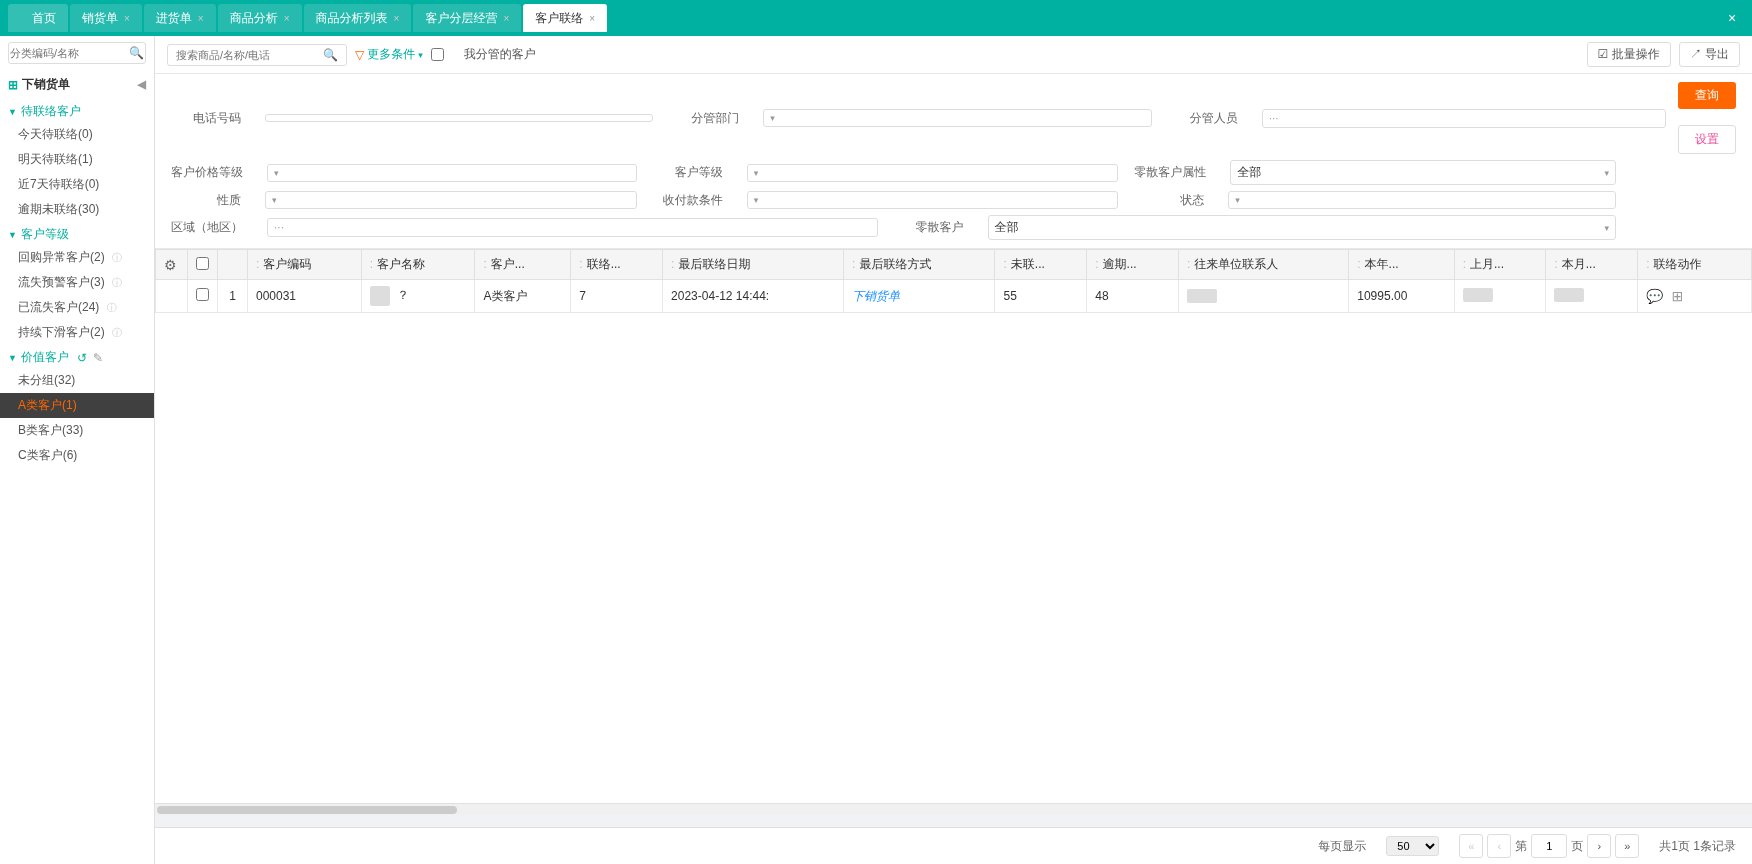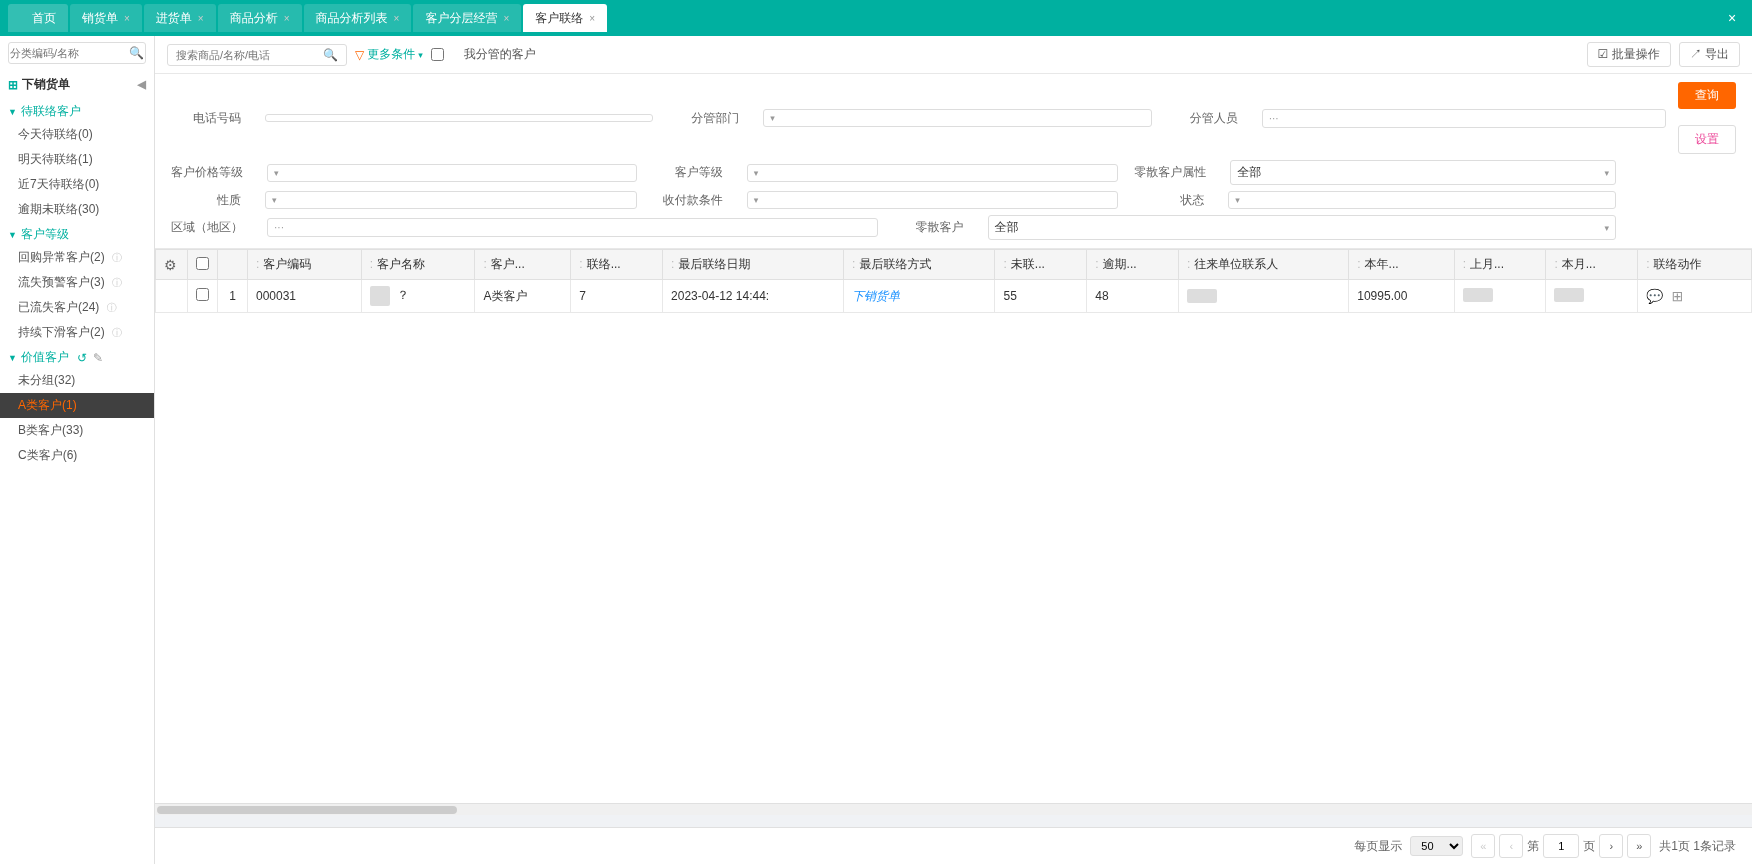--- a/index.html
+++ b/index.html
@@ -131,21 +131,21 @@
     .th-settings { width: 32px; text-align: center; }
     .th-check { width: 28px; text-align: center; }
     .col-sep { color: #bbb; margin-right: 4px; }
     .link-text { color: #1890ff; text-decoration: none; cursor: pointer; font-style: italic; }
     .action-icons { display: flex; gap: 8px; align-items: center; }
     .action-icon { color: #999; cursor: pointer; font-size: 14px; }
 
     
     .footer-bar {
       background: #fff; border-top: 1px solid #e0e0e0; padding: 6px 16px;
-      display: flex; align-items: center; gap: 8px; justify-content: flex-end; margin-top: 12px;
+      display: flex; align-items: center; gap: 20px; justify-content: flex-end; margin-top: 12px;
     }
     .footer-label { color: #666; }
     .page-size-select {
       border: 1px solid #ddd; border-radius: 3px; padding: 2px 6px;
       font-size: 11px; cursor: pointer;
     }
     .pagination { display: flex; align-items: center; gap: 4px; }
     .page-btn {
       border: 1px solid #ddd; background: #fff; width: 24px; height: 24px;
       display: flex; align-items: center; justify-content: center;

